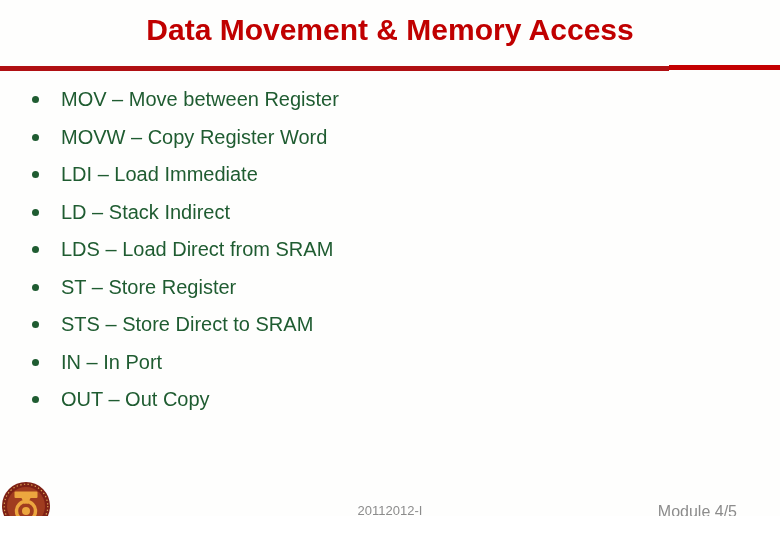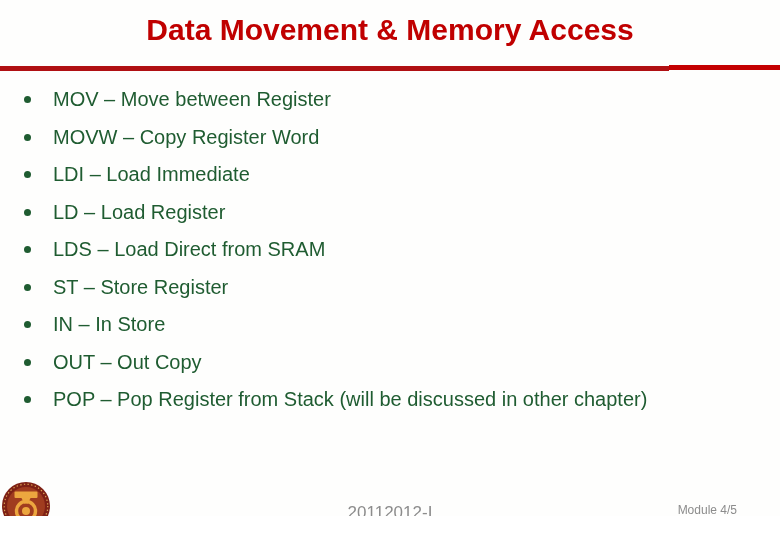--- a/index.html
+++ b/index.html
@@ -30,21 +30,21 @@
   
   .rule-seg { position: absolute; }
   .top-rule-left   { left: 0;    top: 66px;  width: 669px; height: 4.5px; background: #b01013; }
   .top-rule-right  { left: 669px; top: 64.5px; width: 111px; height: 5.5px; background: #c40001; }
   .bottom-rule-left  { left: 0;    top: 527px; width: 445px; height: 5px;   background: #b01013; z-index: 1; }
   .bottom-rule-right { left: 445px; top: 525px; width: 335px; height: 5.5px; background: #c40001; z-index: 1; }
   
   .bullet-list {
     position: absolute;
     top: 81px;
-    left: 24px;
+    left: 32px;
     right: 8px;
     margin: 0;
     padding: 0;
     list-style: none;
   }
   .bullet-list li {
     display: flex;
     align-items: center;
     height: 37.5px;
     color: #1f5c31;
@@ -60,29 +60,29 @@
     margin-right: 22px;
     flex: 0 0 auto;
   }
   
   .footer-center {
     position: absolute;
     top: 503px;
     left: 0;
     width: 100%;
     text-align: center;
-    font-size: 17px;
+    font-size: 13px;
     color: #8c8c8c;
     z-index: 2;
   }
   .footer-right {
     position: absolute;
     top: 503px;
     right: 43px;
-    font-size: 12px;
+    font-size: 16px;
     color: #8c8c8c;
     z-index: 2;
   }
   
   .logo {
     position: absolute;
     left: 1px;
     top: 481px;
     width: 50px;
     height: 50px;
@@ -107,41 +107,41 @@
     <li>
       <span class="bullet-dot"></span>
       <span>MOVW – Copy Register Word</span>
     </li>
     <li>
       <span class="bullet-dot"></span>
       <span>LDI – Load Immediate</span>
     </li>
     <li>
       <span class="bullet-dot"></span>
-      <span>LD – Load Register</span>
+      <span>LD – Stack Indirect</span>
     </li>
     <li>
       <span class="bullet-dot"></span>
       <span>LDS – Load Direct from SRAM</span>
     </li>
     <li>
       <span class="bullet-dot"></span>
       <span>ST – Store Register</span>
     </li>
     <li>
       <span class="bullet-dot"></span>
-      <span>IN – In Store</span>
+      <span>STS – Store Direct to SRAM</span>
+    </li>
+    <li>
+      <span class="bullet-dot"></span>
+      <span>IN – In Port</span>
     </li>
     <li>
       <span class="bullet-dot"></span>
       <span>OUT – Out Copy</span>
-    </li>
-    <li>
-      <span class="bullet-dot"></span>
-      <span>POP – Pop Register from Stack (will be discussed in other chapter)</span>
     </li>
   </ul>
 
   <div class="footer-center">20112012-I</div>
   <div class="footer-right">Module 4/5</div>
 
   <div class="rule-seg bottom-rule-left"></div>
   <div class="rule-seg bottom-rule-right"></div>
 
   <svg class="logo" viewBox="0 0 50 50" xmlns="http://www.w3.org/2000/svg">

